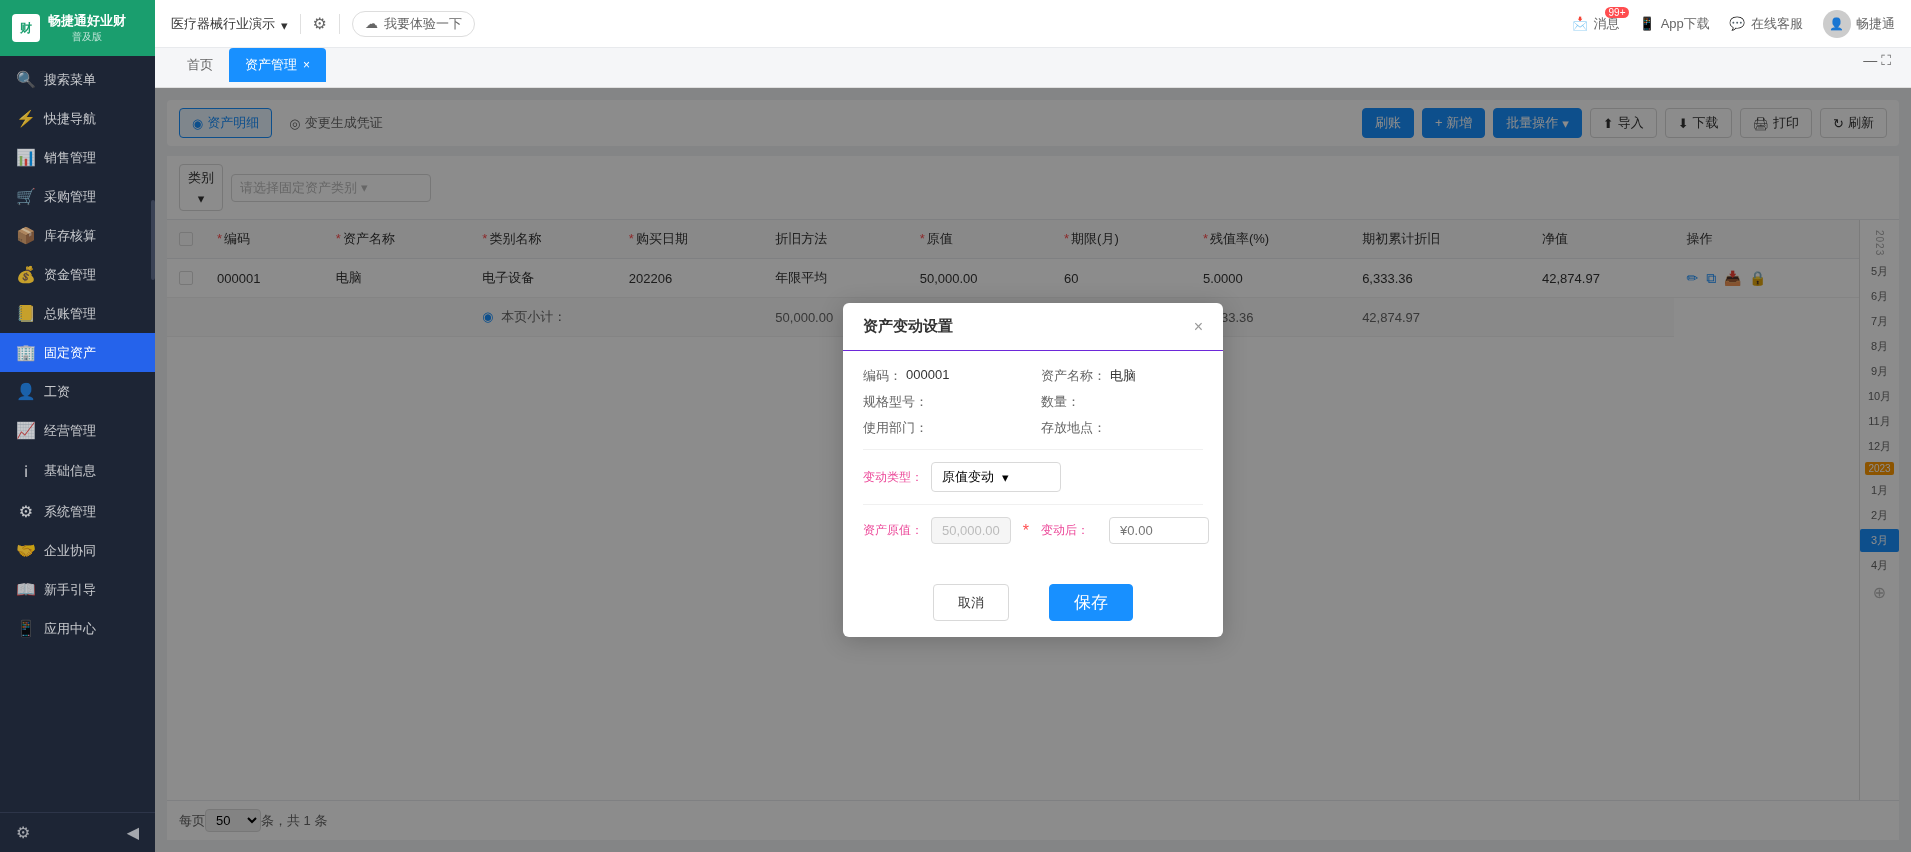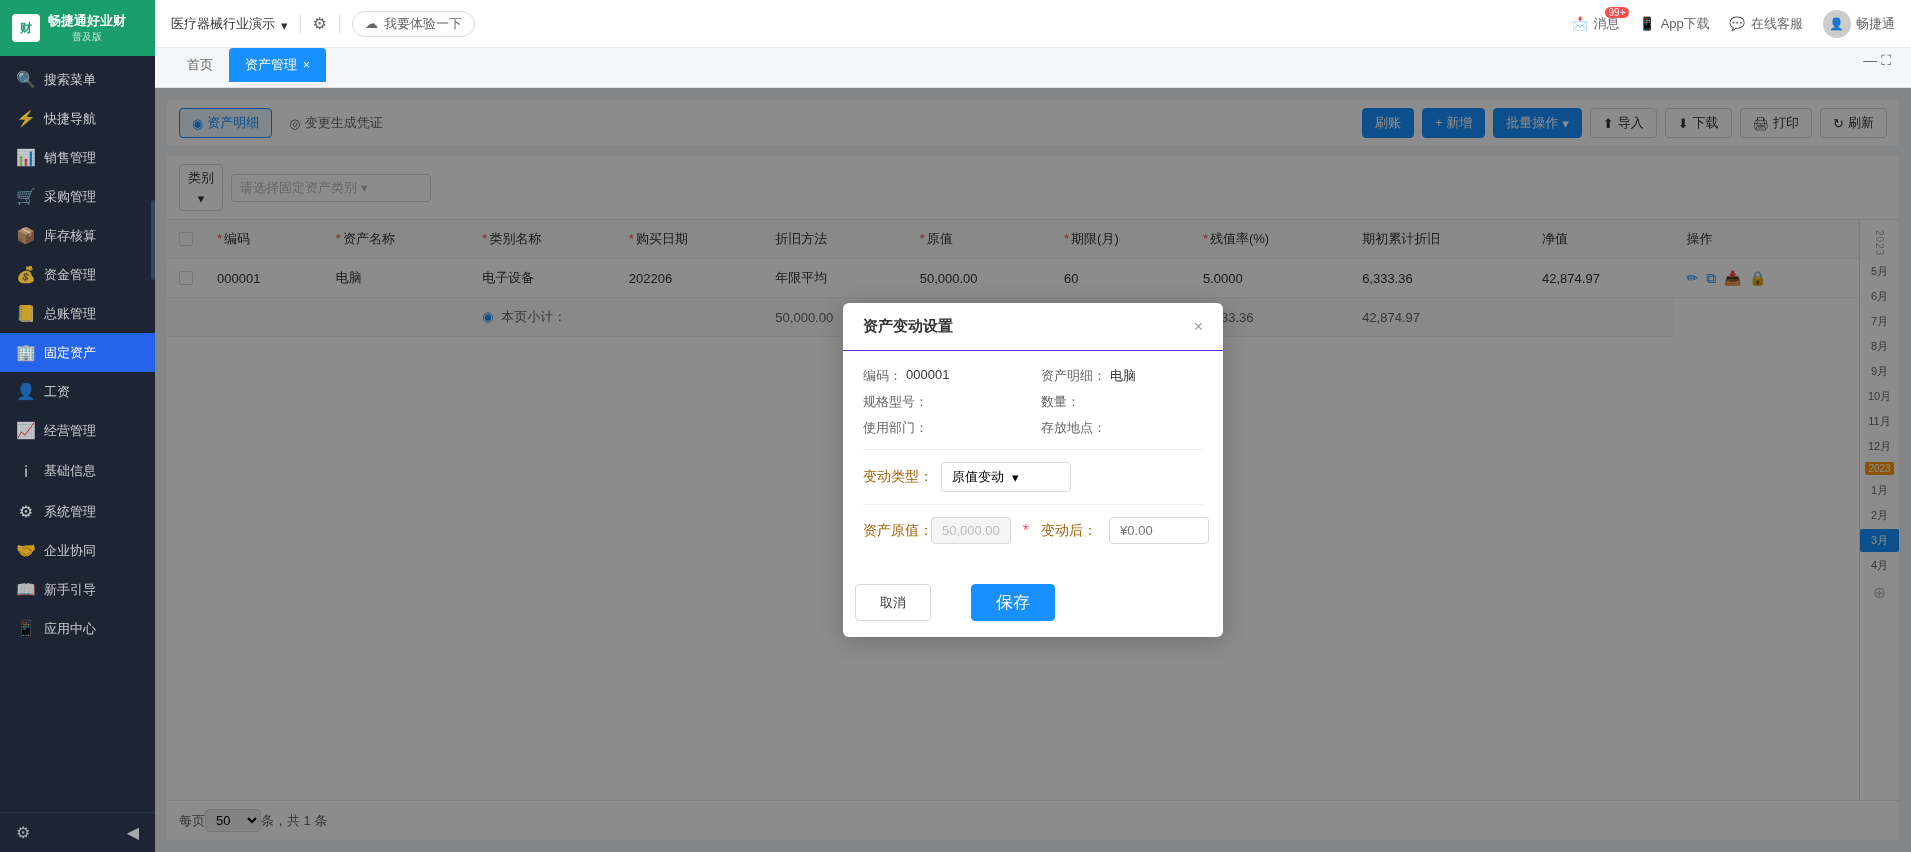--- a/index.html
+++ b/index.html
@@ -396,21 +396,21 @@
     .modal-info-item { font-size: 13px; color: #333; display: flex; gap: 4px; }
     .modal-info-label { color: #666; white-space: nowrap; }
     .modal-info-value { color: #333; }
     .modal-divider { height: 1px; background: #f0f0f0; margin: 12px 0; }
     .modal-form-row {
       display: flex;
       align-items: center;
       gap: 8px;
       margin-bottom: 12px;
     }
-    .modal-form-label { font-size: 14px; color: #a16207; white-space: nowrap; min-width: 60px; }
+    .modal-form-label { font-size: 12px; color: #ec4899; white-space: nowrap; min-width: 60px; }
     .modal-form-select {
       display: flex;
       align-items: center;
       border: 1px solid #d9d9d9;
       border-radius: 4px;
       padding: 5px 10px;
       font-size: 13px;
       cursor: pointer;
       gap: 8px;
       min-width: 130px;
@@ -421,20 +421,21 @@
       padding: 5px 10px;
       font-size: 13px;
       color: #333;
     }
     .modal-form-input.disabled {
       background: #f5f5f5;
       color: #bbb;
     }
     .modal-footer {
       display: flex;
+      justify-content: center;
       padding: 12px 12px 16px;
     }
     .btn-cancel {
       padding: 6px 24px;
       border: 1px solid #d9d9d9;
       border-radius: 4px;
       background: #fff;
       color: #333;
       font-size: 13px;
       cursor: pointer;
@@ -746,21 +747,21 @@
             <span class="modal-title">资产变动设置</span>
             <span class="modal-close">×</span>
           </div>
           <div class="modal-body">
             <div class="modal-info-grid">
               <div class="modal-info-item">
                 <span class="modal-info-label">编码：</span>
                 <span class="modal-info-value">000001</span>
               </div>
               <div class="modal-info-item">
-                <span class="modal-info-label">资产明细：</span>
+                <span class="modal-info-label">资产名称：</span>
                 <span class="modal-info-value">电脑</span>
               </div>
               <div class="modal-info-item">
                 <span class="modal-info-label">规格型号：</span>
                 <span class="modal-info-value"></span>
               </div>
               <div class="modal-info-item">
                 <span class="modal-info-label">数量：</span>
                 <span class="modal-info-value"></span>
               </div>

